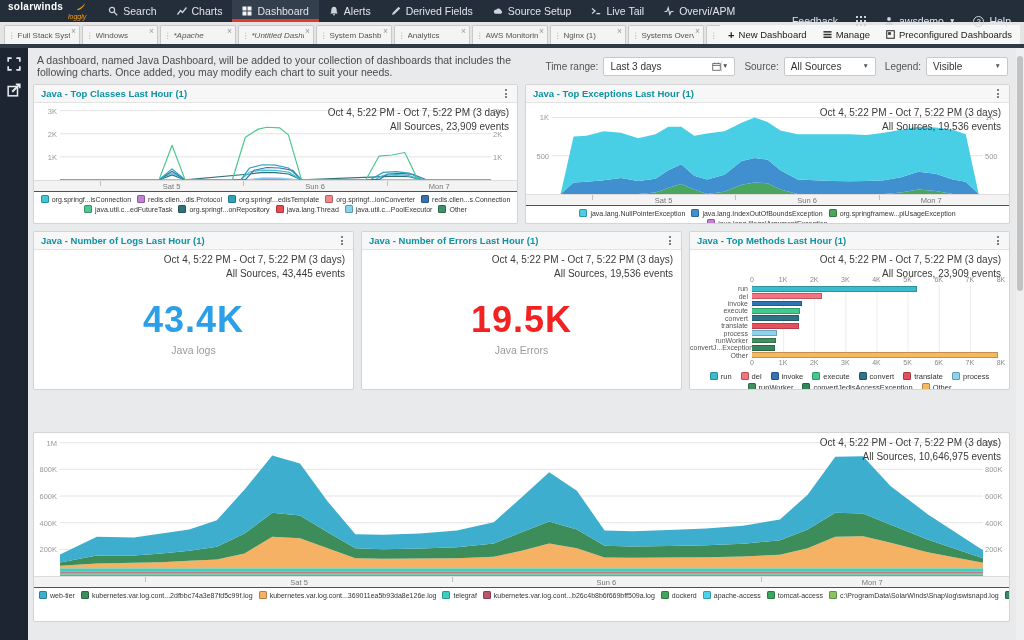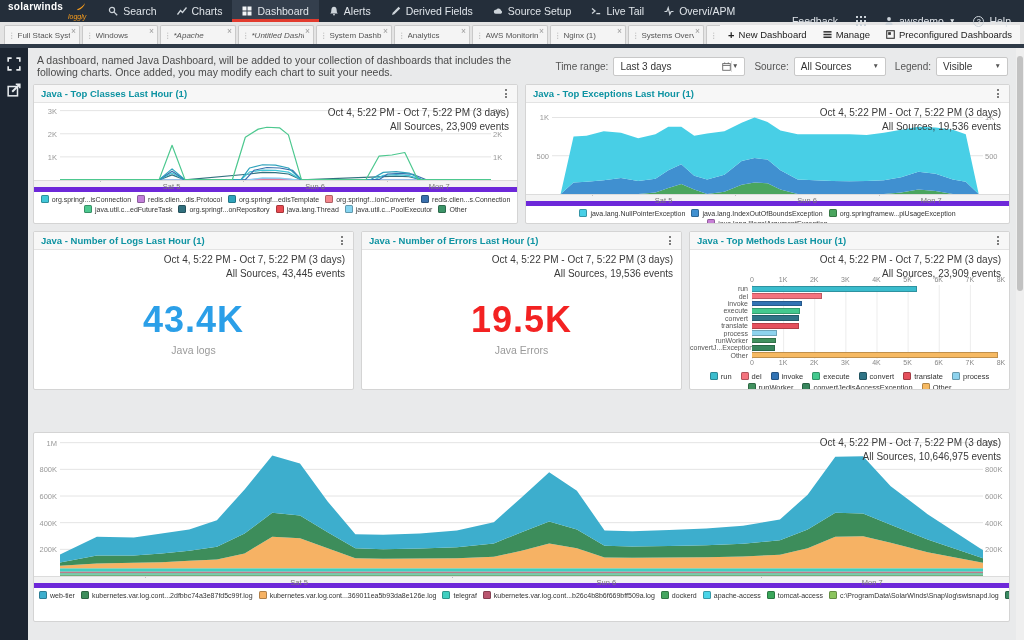--- a/index.html
+++ b/index.html
@@ -70,21 +70,21 @@
   .card-body { position:relative; flex:1; padding:3px 0 1px; display:flex; flex-direction:column; }
   .subtitle { position:absolute; top:3px; right:8px; text-align:right; font-size:10px; color:#3a3a3a;
               line-height:1.35; z-index:3; pointer-events:none; }
 
   .plot-row { display:flex; flex:0 0 auto; }
   .ycol { width:26px; flex:0 0 26px; position:relative; font-size:7.5px; color:#999; }
   .ycol span { position:absolute; right:3px; transform:translateY(-50%); white-space:nowrap; }
   .ycol.right span { left:2px; right:auto; }
   .plot { flex:1; position:relative; }
   .plot svg { display:block; width:100%; height:100%; }
-  .xaxis { height:12px; flex:0 0 12px; background:#f3f3f3; border-top:1px solid #dcdcdc; border-bottom:5px solid #6d28d9; position:relative; }
+  .xaxis { height:12px; flex:0 0 12px; background:#f3f3f3; border-top:1px solid #dcdcdc; border-bottom:1px solid #6d28d9; position:relative; }
   .xaxis-inner { position:absolute; left:26px; right:26px; top:0; bottom:0; }
   .xtick { position:absolute; top:0; bottom:5px; border-left:1px solid #c0c0c0; }
   .xlabel { position:absolute; top:1px; transform:translateX(-50%); font-size:7.5px; color:#777; }
 
   .legend { display:flex; flex-wrap:wrap; justify-content:center; align-content:flex-start;
             column-gap:6px; row-gap:2px; padding:3px 5px 1px; font-size:7px; color:#333; overflow:hidden; }
   .legend.nowrap { flex-wrap:nowrap; justify-content:flex-start; }
   .legend-item { display:flex; align-items:center; gap:3px; white-space:nowrap; cursor:pointer; }
   .swatch { width:8px; height:8px; flex:0 0 8px; border-radius:1.5px; border:1px solid rgba(0,0,0,.28); }
 
@@ -344,21 +344,21 @@
     </div>
     <div class="control-group">
       <span>Source:</span>
       <div class="select" style="width:92px;">
         <span style="flex:1;">All Sources</span>
         <span class="caret">▼</span>
       </div>
     </div>
     <div class="control-group">
       <span>Legend:</span>
-      <div class="select" style="width:72px;">
+      <div class="select" style="width:82px;">
         <span style="flex:1;">Visible</span>
         <span class="caret">▼</span>
       </div>
     </div>
   </div>
 
   <div class="cards">
     <div class="row">
       <div class="card" style="width:485px;height:140px;">
         <div class="card-header">

